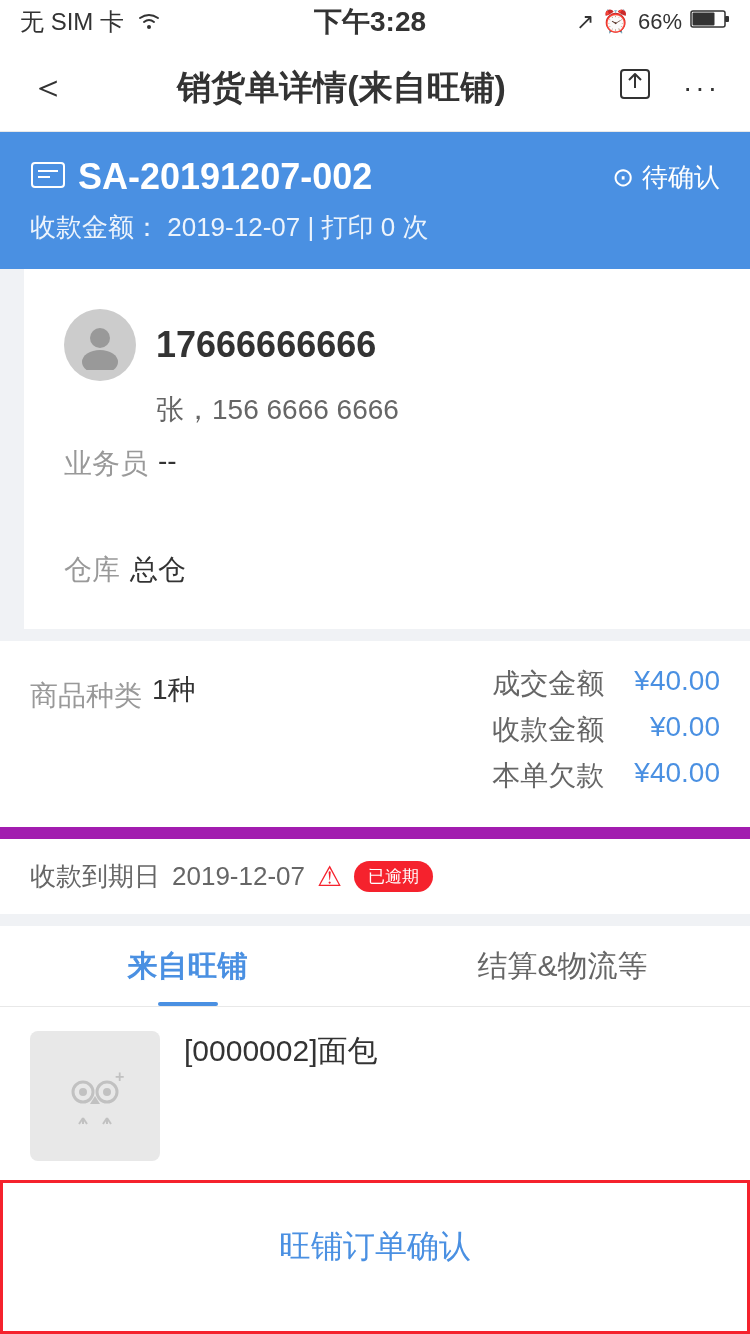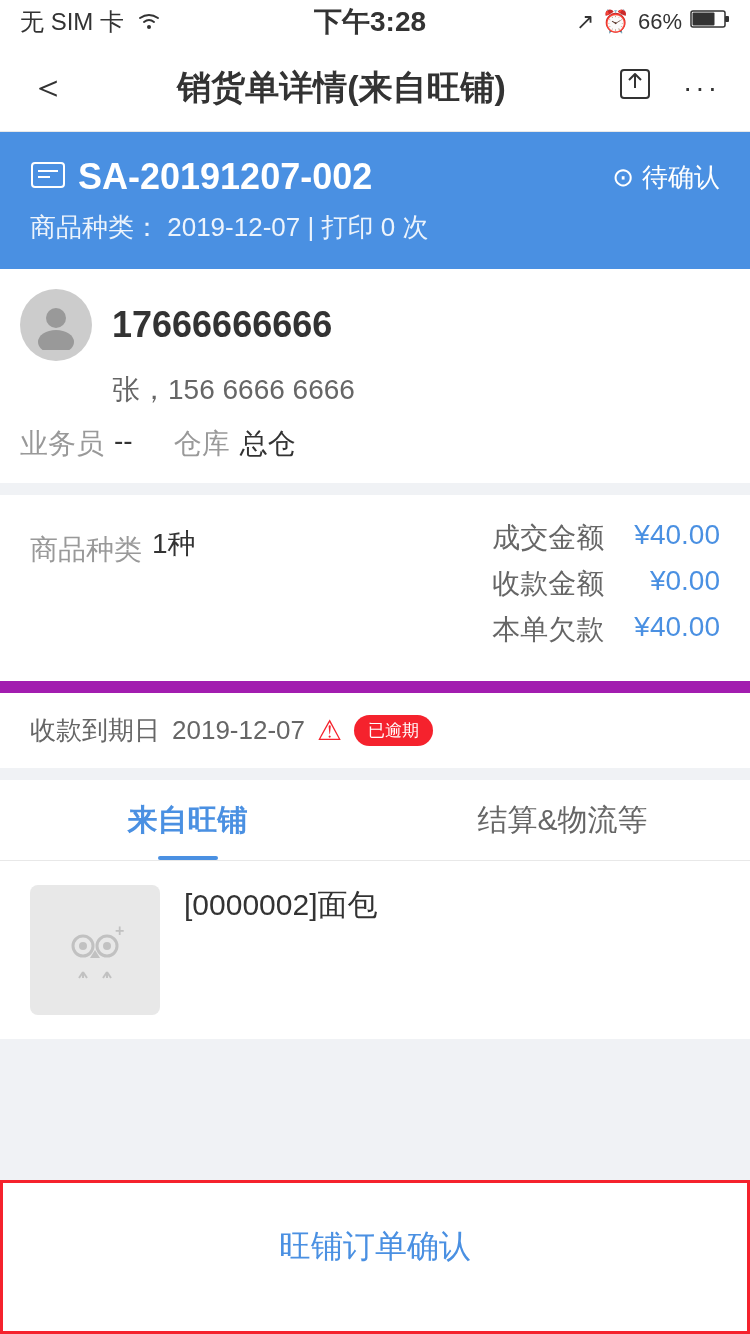--- a/index.html
+++ b/index.html
@@ -73,22 +73,23 @@
       gap: 8px;
     }
     .order-date {
       font-size: 26px;
       opacity: 0.9;
     }
 
     
     .customer-section {
       background: #fff;
-      padding: 20px;
+      padding: 40px;
       margin-bottom: 0;
+      margin-left: 24px;
     }
     .customer-row {
       display: flex;
       align-items: center;
       gap: 20px;
       margin-bottom: 10px;
     }
     .customer-avatar {
       width: 72px;
       height: 72px;
@@ -105,24 +106,25 @@
       color: #333;
     }
     .customer-name {
       font-size: 28px;
       color: #666;
       margin-left: 92px;
       margin-bottom: 16px;
     }
     .customer-meta {
       display: flex;
-      gap: 41px;
+      gap: 68px;
       margin-left: 0;
       font-size: 28px;
       color: #666;
+      flex-direction: column;
     }
     .meta-item { display: flex; gap: 10px; }
     .meta-label { color: #999; }
     .meta-value { color: #333; }
 
     
     .summary-section {
       background: #fff;
       padding: 24px 30px;
       border-top: 12px solid #f0f2f5;
@@ -336,21 +338,21 @@
         </svg>
       </span>
       <span>SA-20191207-002</span>
     </div>
     <div class="order-status">
       <span>⊙</span>
       <span>待确认</span>
     </div>
   </div>
   <div class="order-date">
-    <span>商品种类：</span>
+    <span>收款金额：</span>
     <span>2019-12-07</span>
     <span> | 打印 </span>
     <span>0</span>
     <span>次</span>
   </div>
 </div>
 
 <div class="customer-section">
   <div class="customer-row">
     <div class="customer-avatar">

